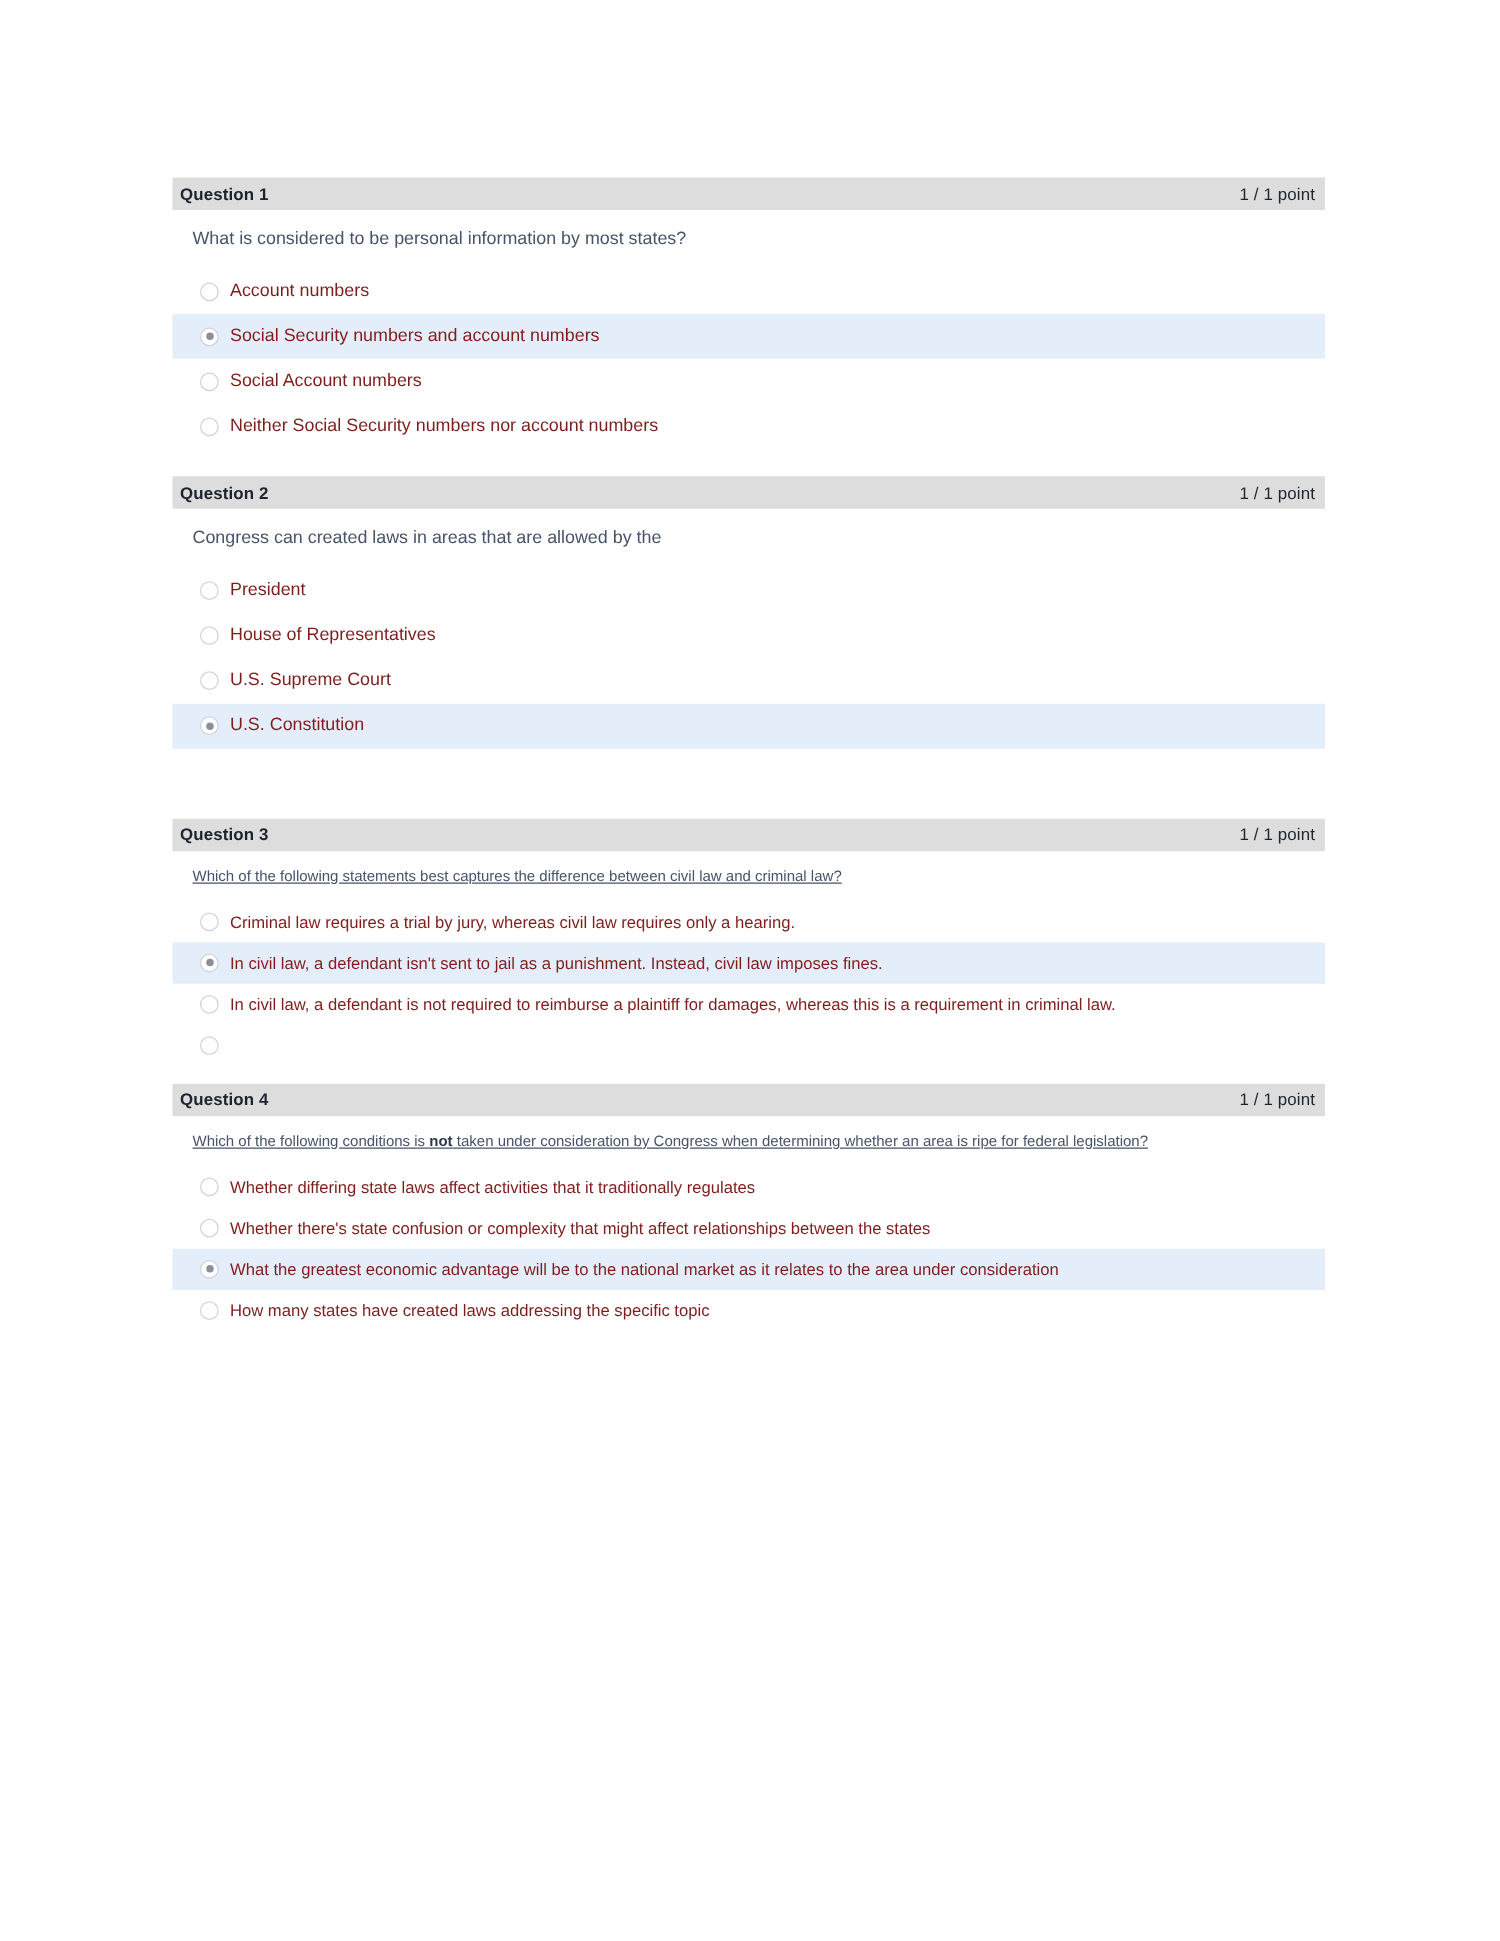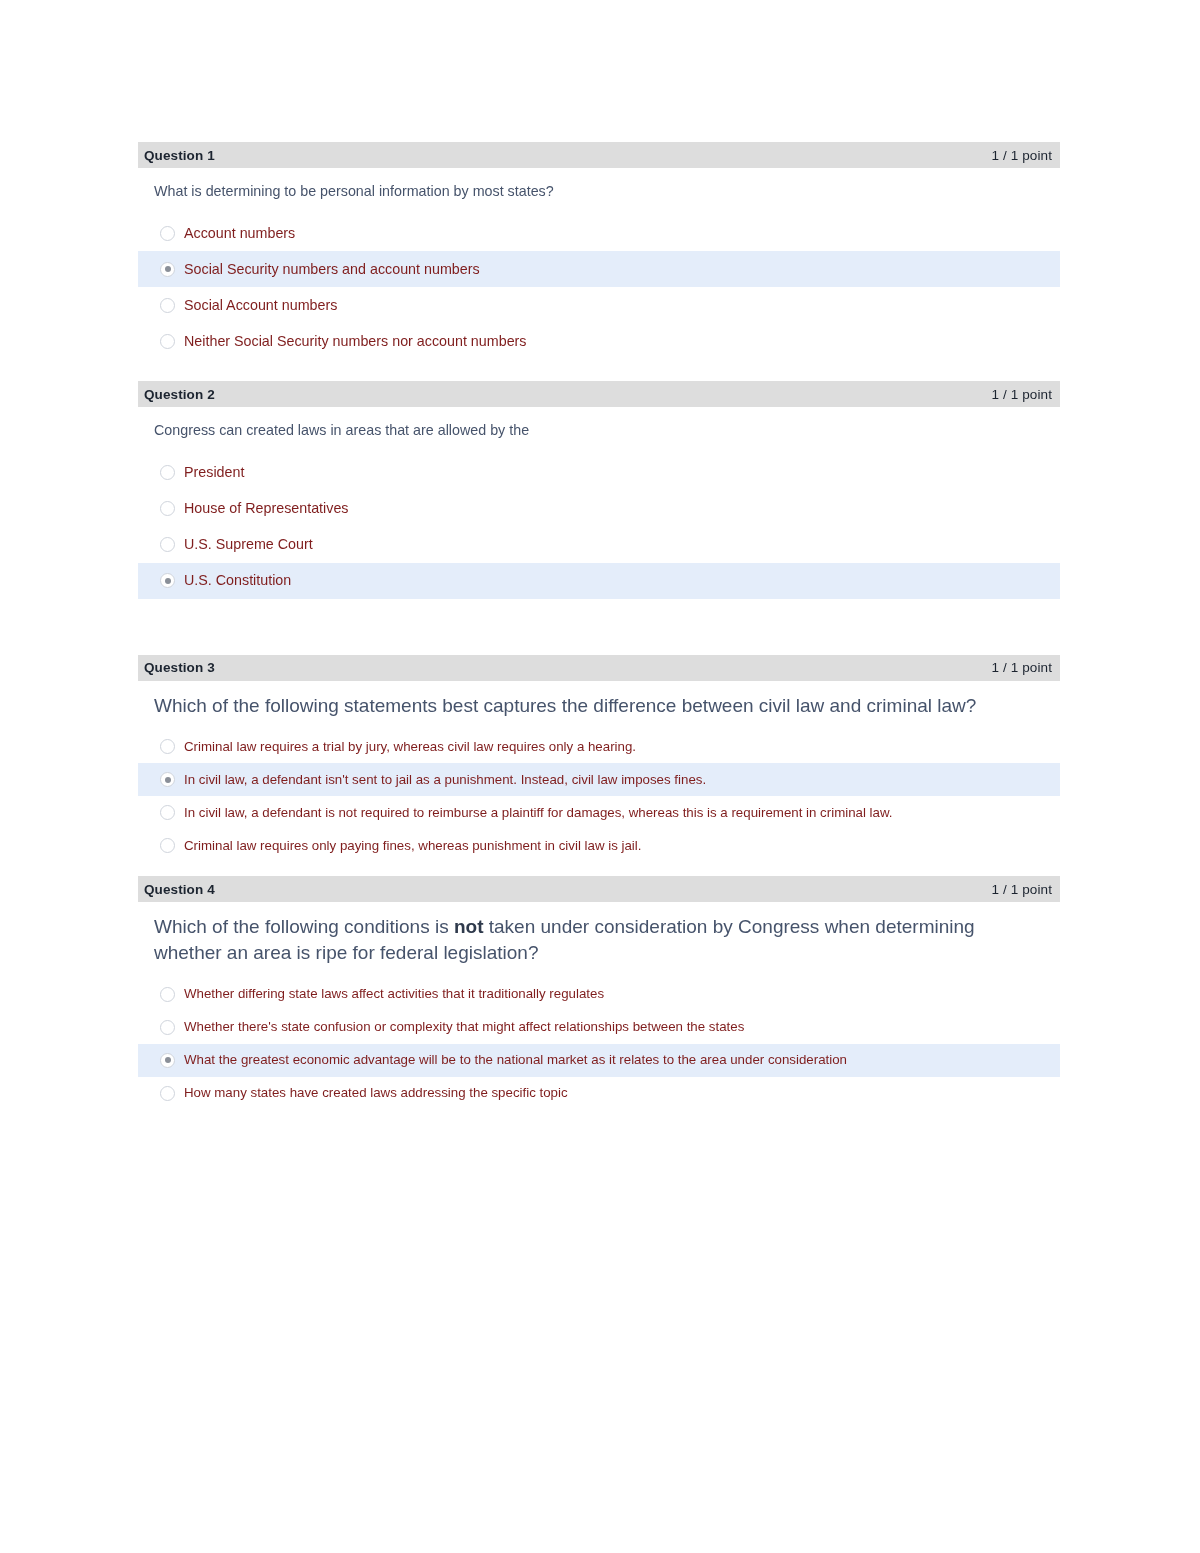--- a/index.html
+++ b/index.html
@@ -105,41 +105,41 @@
     background: #8a8f98;
   }
 
   .option-label {
     font-size: 14.3px;
     line-height: 1.3;
     color: #7f1d1d;
   }
 
   
-  .compact .q-prompt { font-size: 19px; padding-top: 12px; }
+  .compact .q-prompt { font-size: 12px; padding-top: 12px; text-decoration: underline; }
   .compact .option-label { font-size: 13.3px; }
   .compact .option-row { min-height: 33px; }
   .compact .options { margin-top: 12px; }
 
   
   .gap-large { margin-bottom: 56px; }
   .gap-medium { margin-bottom: 22px; }
   .gap-small { margin-bottom: 14px; }
 </style>
 </head>
 <body>
 
 <div class="page">
   <div class="quiz" id="quiz-root">
       <div class="question-block gap-medium">
         <div class="q-header">
           <span class="q-title">Question 1</span>
           <span class="q-points">1 / 1 point</span>
         </div>
-        <div class="q-prompt">What is determining to be personal information by most states?</div>
+        <div class="q-prompt">What is considered to be personal information by most states?</div>
         <div class="options">
           <div class="option-row">
             <span class="radio"></span>
             <span class="option-label">Account numbers</span>
           </div>
           <div class="option-row selected">
             <span class="radio checked"></span>
             <span class="option-label">Social Security numbers and account numbers</span>
           </div>
           <div class="option-row">
@@ -191,21 +191,20 @@
           <div class="option-row selected">
             <span class="radio checked"></span>
             <span class="option-label">In civil law, a defendant isn't sent to jail as a punishment. Instead, civil law imposes fines.</span>
           </div>
           <div class="option-row">
             <span class="radio"></span>
             <span class="option-label">In civil law, a defendant is not required to reimburse a plaintiff for damages, whereas this is a requirement in criminal law.</span>
           </div>
           <div class="option-row">
             <span class="radio"></span>
-            <span class="option-label">Criminal law requires only paying fines, whereas punishment in civil law is jail.</span>
           </div>
         </div>
       </div>
       <div class="question-block compact ">
         <div class="q-header">
           <span class="q-title">Question 4</span>
           <span class="q-points">1 / 1 point</span>
         </div>
         <div class="q-prompt"><span>Which of the following conditions is </span><b>not</b><span> taken under consideration by Congress when determining whether an area is ripe for federal legislation?</span></div>
         <div class="options">

